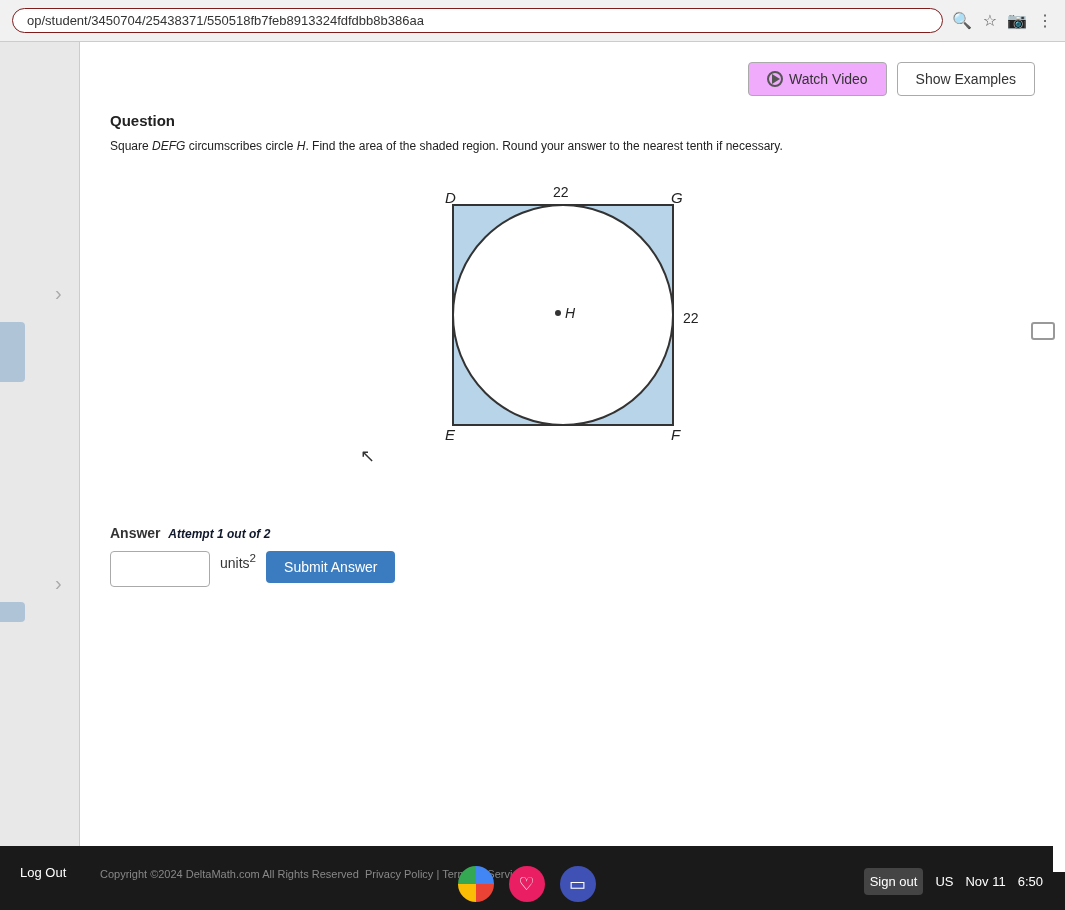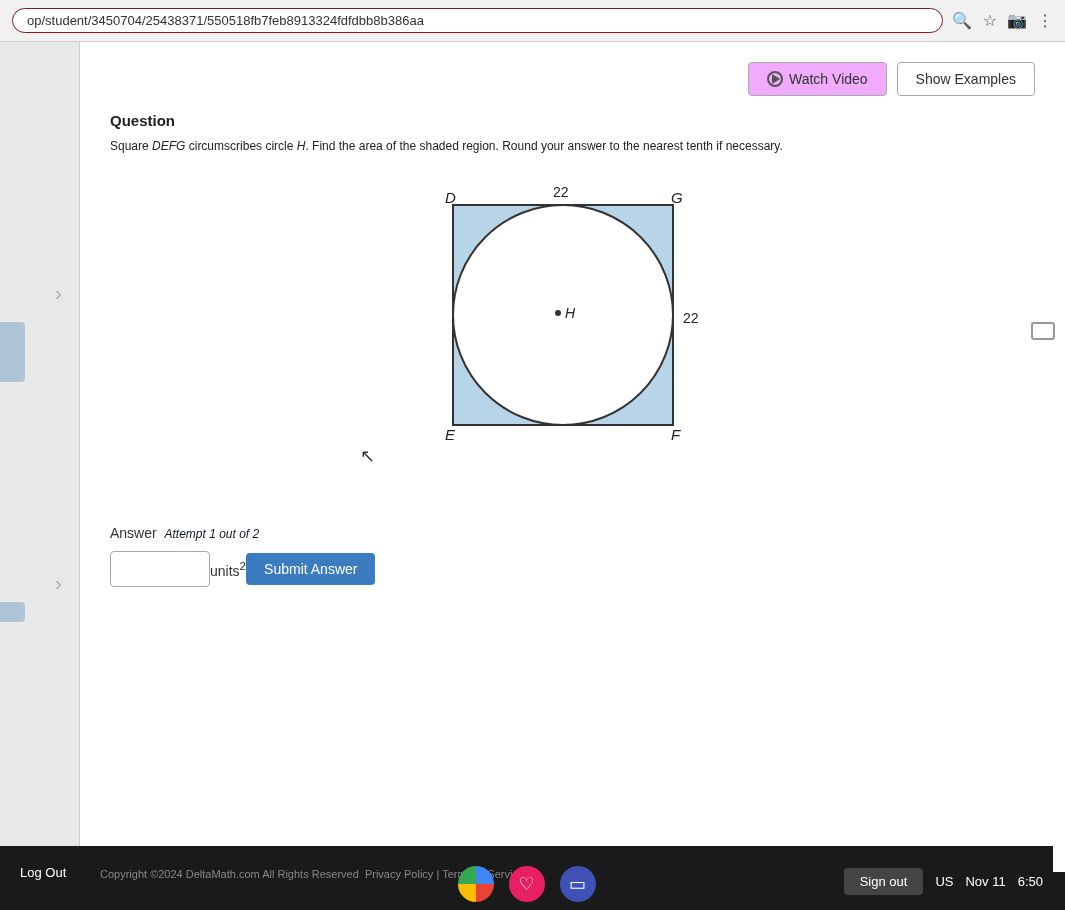--- a/index.html
+++ b/index.html
@@ -153,30 +153,31 @@
     }
     .answer-section {
       margin-top: 20px;
     }
     .answer-label {
       font-size: 14px;
       color: #333;
       margin-bottom: 10px;
     }
     .answer-label span {
-      font-weight: normal;
+      font-weight: bold;
     }
     .attempt-text {
       font-size: 12px;
       color: #0f172a;
       font-style: italic;
     }
     .answer-input-row {
       display: flex;
-      align-items: center;
+      align-items: flex-start;
+      gap: 10px;
     }
     .answer-input {
       width: 100px;
       height: 36px;
       border: 1px solid #aaa;
       border-radius: 4px;
       padding: 4px 8px;
       font-size: 14px;
     }
     .units-text {
@@ -226,21 +227,21 @@
       align-items: center;
       gap: 12px;
       position: absolute;
       right: 10px;
       bottom: 15px;
     }
     .sign-out-btn {
       background: #444;
       color: white;
       border: none;
-      padding: 6px 16px;
+      padding: 6px 6px;
       border-radius: 4px;
       font-size: 13px;
       cursor: pointer;
       margin-left: 28px;
     }
     .taskbar-info {
       color: white;
       font-size: 13px;
     }
     .taskbar-icons {

